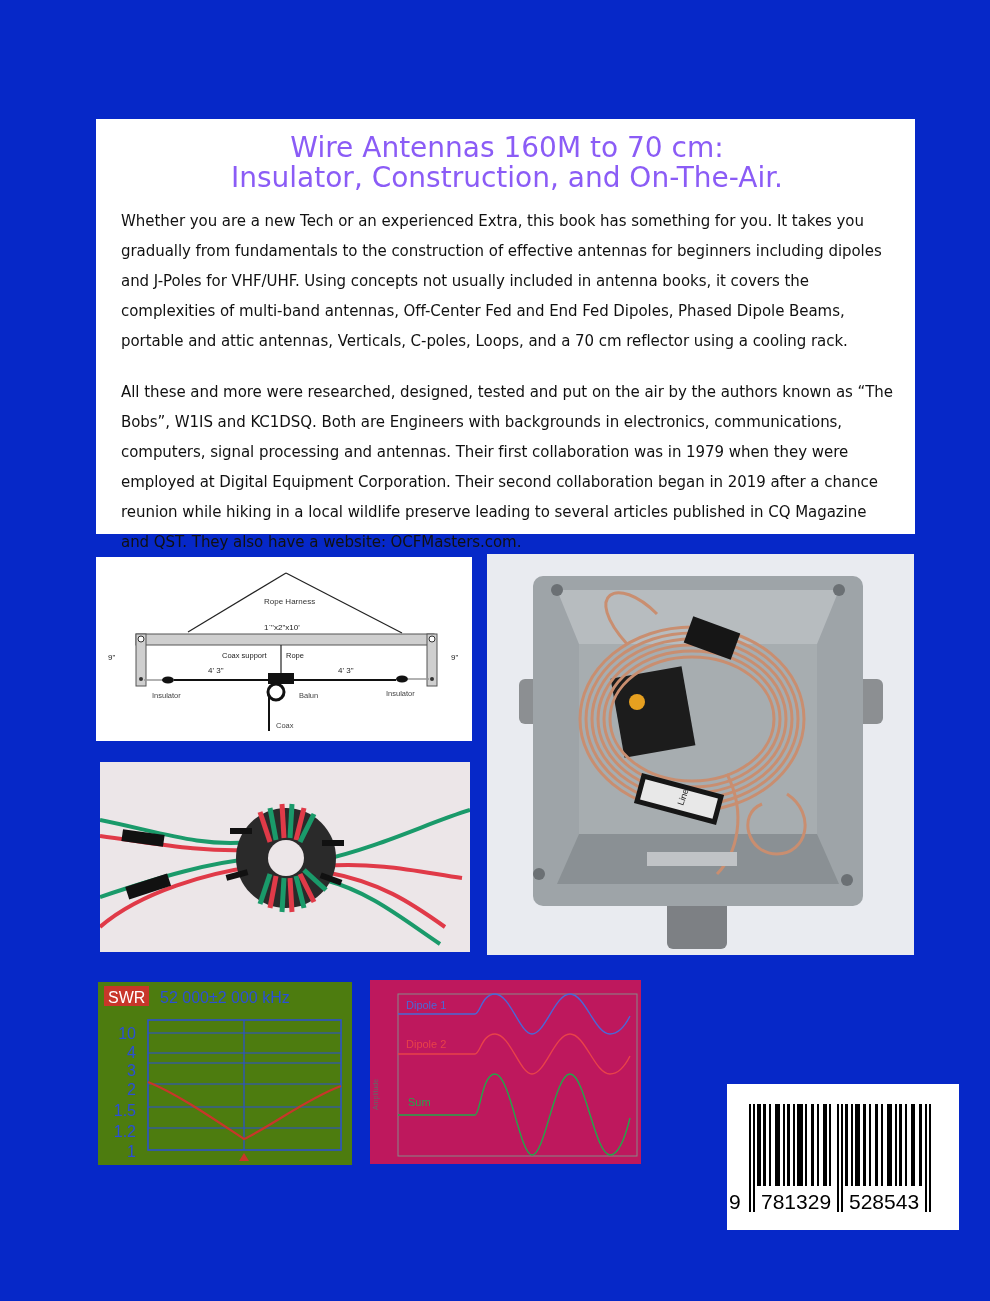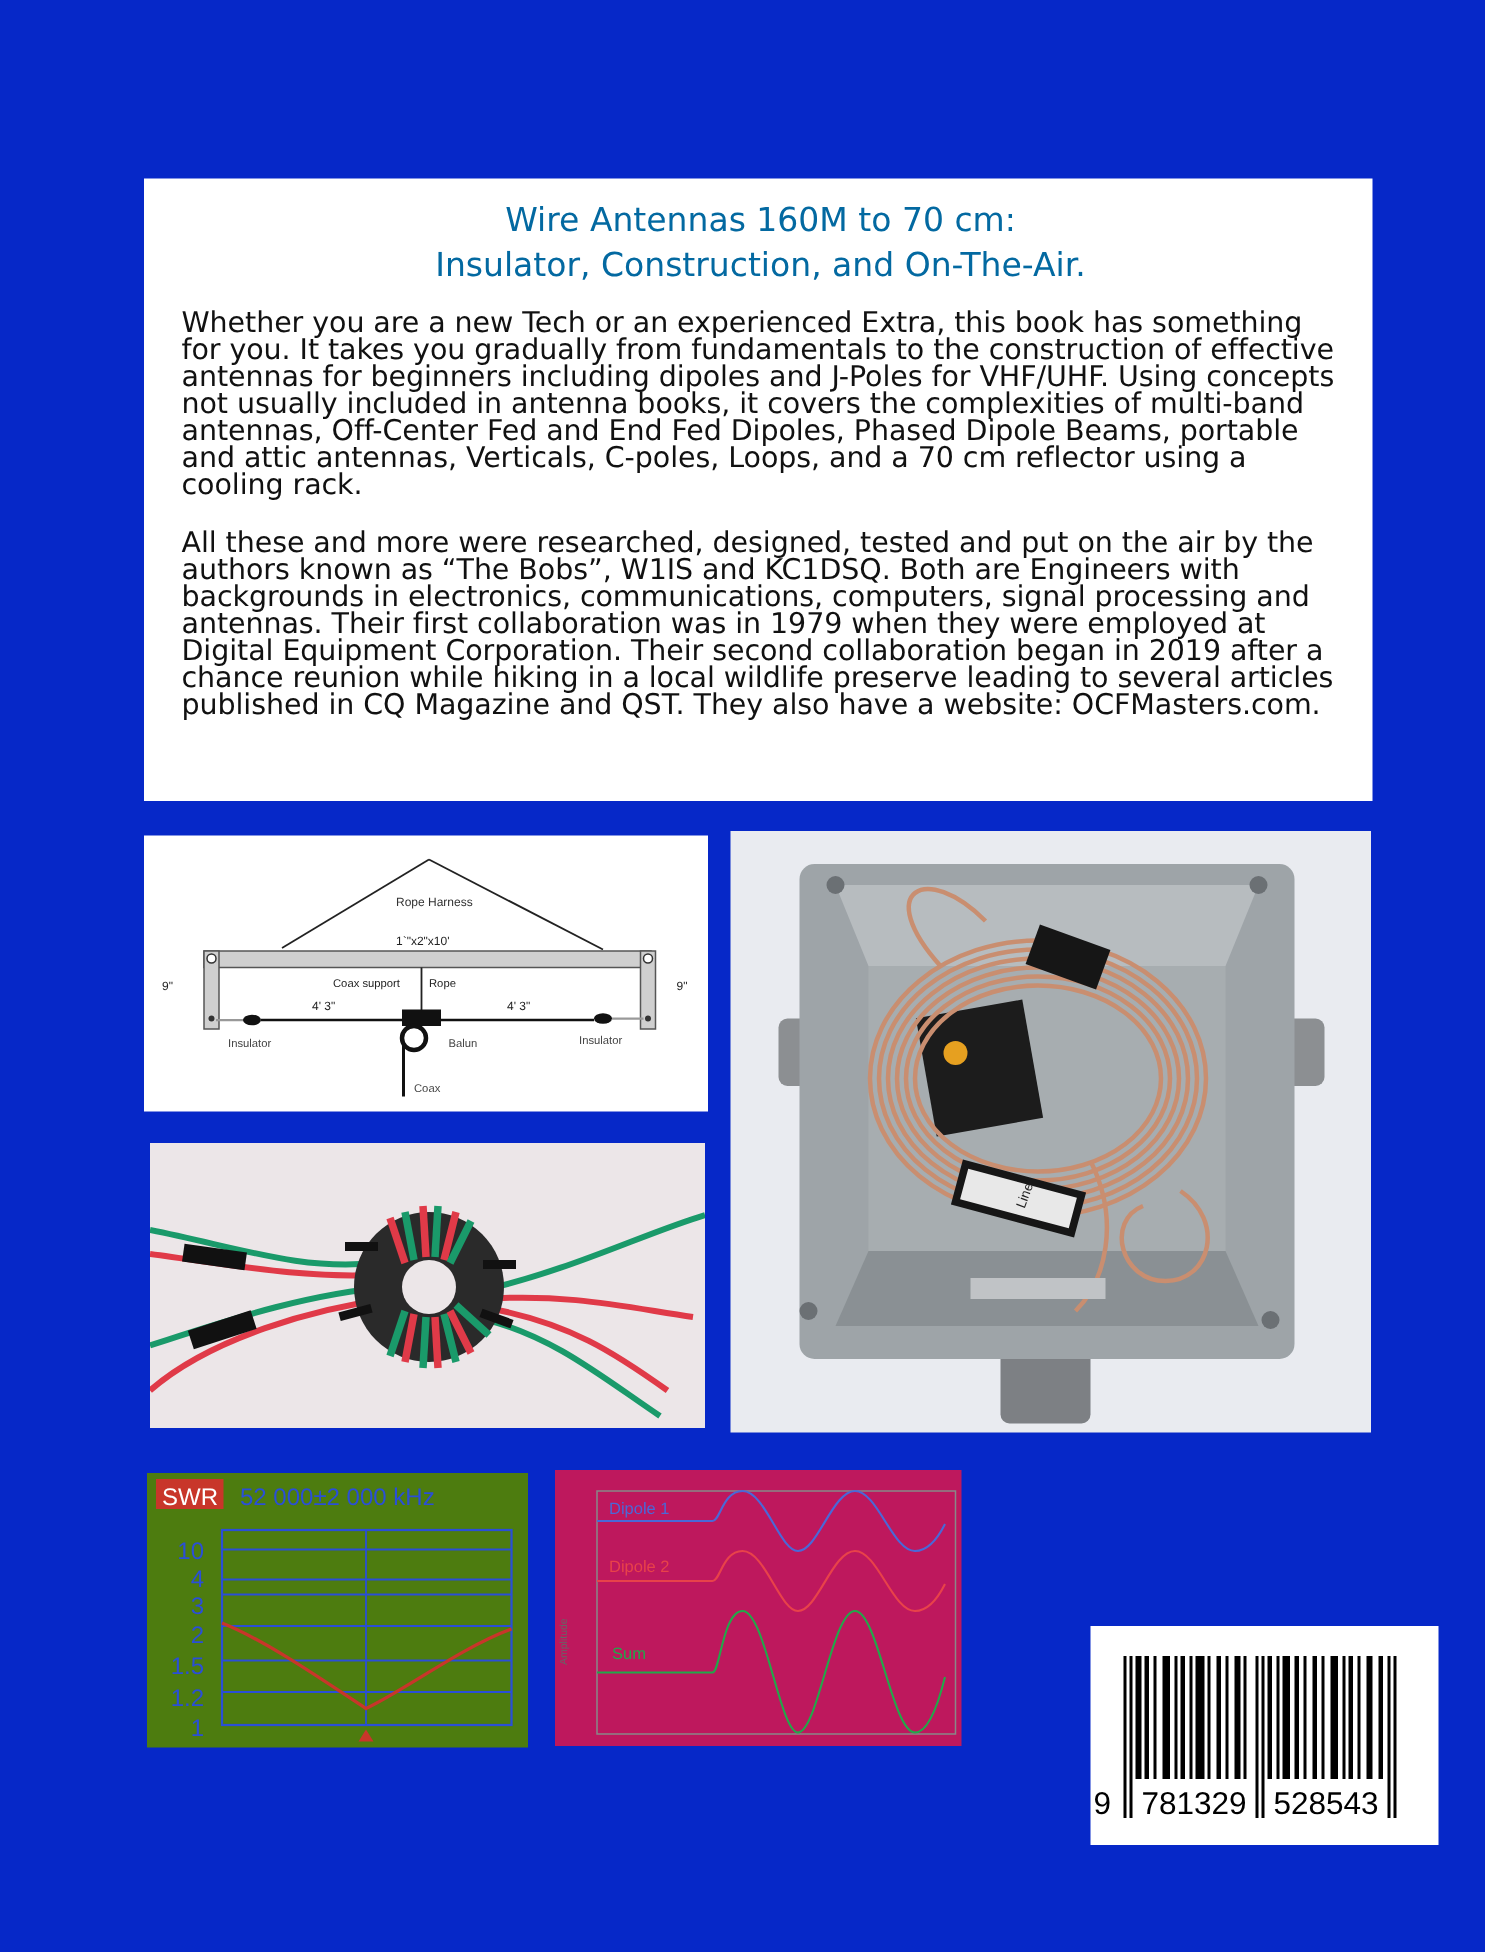--- a/index.html
+++ b/index.html
@@ -1,21 +1,21 @@
 <!DOCTYPE html>
 <html><head>
 <meta charset="utf-8">
 <style>
   * { margin:0; padding:0; box-sizing:border-box; }
   html, body { width:990px; height:1301px; overflow:hidden; }
   body { background:#0628c8; position:relative; font-family:"DejaVu Sans", sans-serif; }
   .panel { position:absolute; background:#fff; }
   #blurb { left:96px; top:119px; width:819px; height:415px; padding:14px 22px 0 25px; color:#111; }
-  #blurb .title { text-align:center; font-size:22px; line-height:30px; margin-bottom:13px; color:#0369a1; }
-  #blurb p { font-size:19px; line-height:18px; letter-spacing:-0.05px; }
+  #blurb .title { text-align:center; font-size:28px; line-height:30px; margin-bottom:13px; color:#8b5cf6; }
+  #blurb p { font-size:15px; line-height:30px; letter-spacing:-0.05px; }
   #blurb p + p { margin-top:21px; }
 
   #diagram { left:96px; top:557px; width:376px; height:184px; background:#fff; }
   #toroid { left:100px; top:762px; width:370px; height:190px; background:#ece6e8; overflow:hidden; }
   #enclosure { left:487px; top:554px; width:427px; height:401px; background:#e9ebf0; overflow:hidden; }
   #swr { left:98px; top:982px; width:254px; height:183px; background:#4d7c0f; }
   #dipoles { left:370px; top:980px; width:271px; height:184px; background:#be185d; }
   #barcode { left:727px; top:1084px; width:232px; height:146px; background:#fff; }
 
   svg { display:block; }

